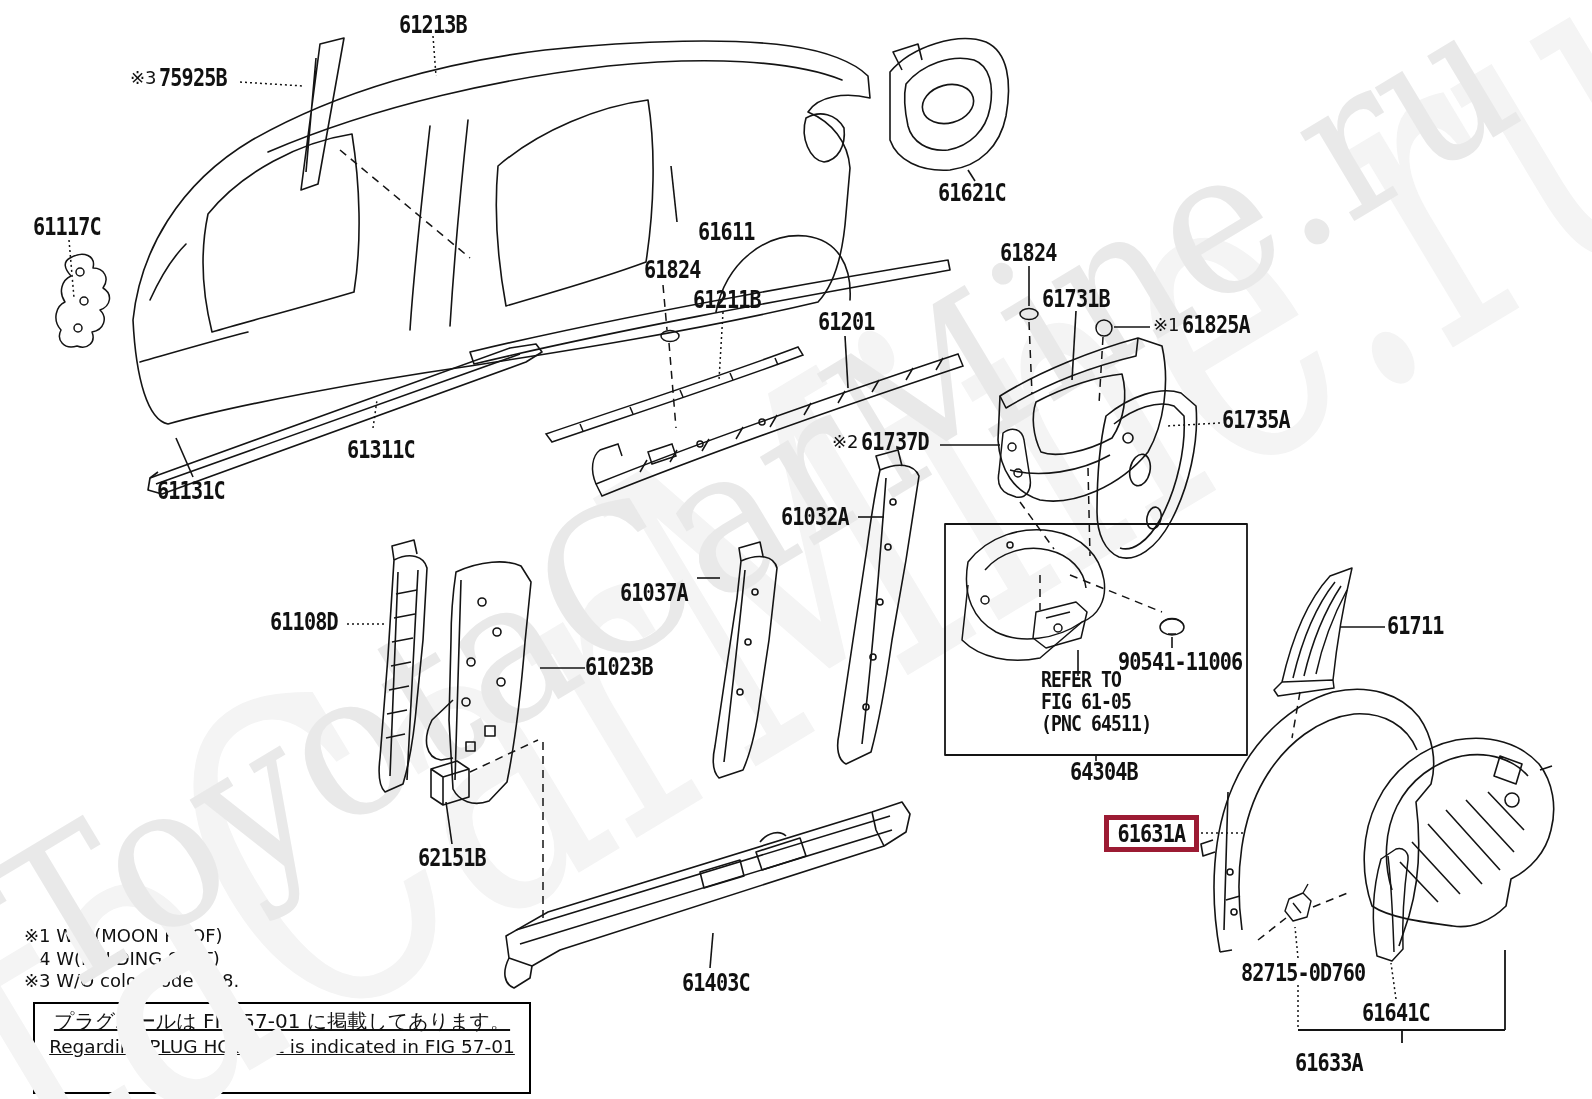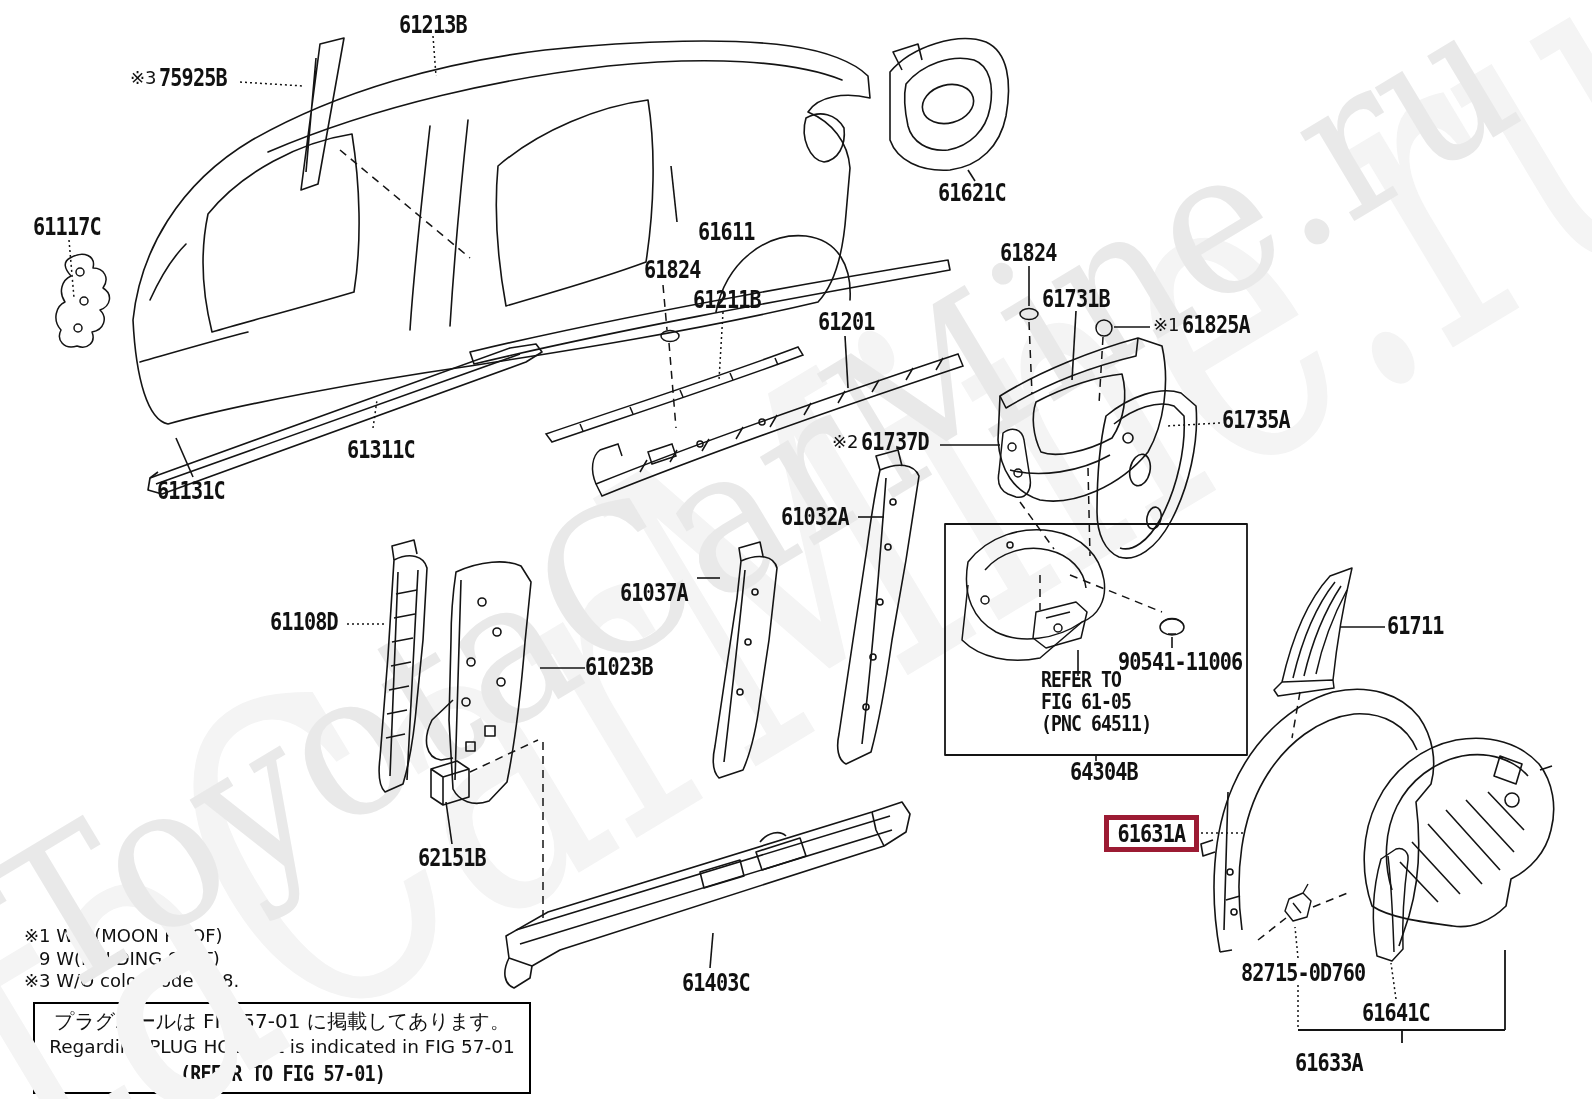--- a/index.html
+++ b/index.html
@@ -13,21 +13,21 @@
   .pref{font-family:"DejaVu Sans",sans-serif;font-size:18px;font-weight:normal;
         display:inline-block;margin-right:2px;position:relative;top:-2px;}
   .hlbox{position:absolute;border:5px solid #9c1b33;background:#fff;
          display:flex;align-items:center;justify-content:center;}
   .hlbox .num{transform:scaleX(0.84);transform-origin:50% 60%;}
   #refnote{position:absolute;left:1041px;top:669px;line-height:22px;}
   #refnote .num2{font-family:"DejaVu Sans Mono",monospace;font-weight:bold;font-size:21px;
         display:block;transform:scaleX(0.86);transform-origin:0 50%;letter-spacing:-1px;}
   #notes{position:absolute;left:24px;top:925px;font-size:18px;line-height:22.5px;}
   #plugbox{position:absolute;left:33px;top:1002px;width:494px;height:84px;
-           border:2px solid #000;text-align:center;padding-top:4px;box-sizing:content-box;}
+           border:2px solid #000;text-align:center;padding-top:4px;box-sizing:content-box;text-decoration:underline;}
   #plugbox .jp{font-size:20px;line-height:26px;}
   #plugbox .en{font-size:18.5px;line-height:26px;}
   #plugbox .rf{font-family:"DejaVu Sans Mono",monospace;font-weight:bold;font-size:21px;line-height:28px;
                display:inline-block;transform:scaleX(0.88);letter-spacing:-1px;}
   #pagecode{position:absolute;left:1494px;top:1097px;font-size:16px;letter-spacing:1px;}
 </style>
 </head>
 <body>
 
 <div id="stage">
@@ -288,24 +288,23 @@
     </div>
 
   <div id="refnote">
     <span class="num2">REFER TO</span>
     <span class="num2">FIG 61-05</span>
     <span class="num2">(PNC 64511)</span>
   </div>
 
   <div id="notes">
     <div>※1 W/O(MOON ROOF)</div>
-    <div>※9 W(FOLDING SEAT)</div>
+    <div>※4 W(FOLDING SEAT)</div>
     <div>※3 W/O color code 218.</div>
   </div>
 
   <div id="plugbox">
     <div class="jp">プラグホールは FIG 57-01 に掲載してあります。</div>
     <div class="en">Regarding  PLUG  HOLE , it is indicated in  FIG  57-01</div>
-    <div><span class="rf">(REFER TO FIG 57-01)</span></div>
   </div>
 
   <div id="pagecode">615737A</div>
 </div>
 
 </body></html>

